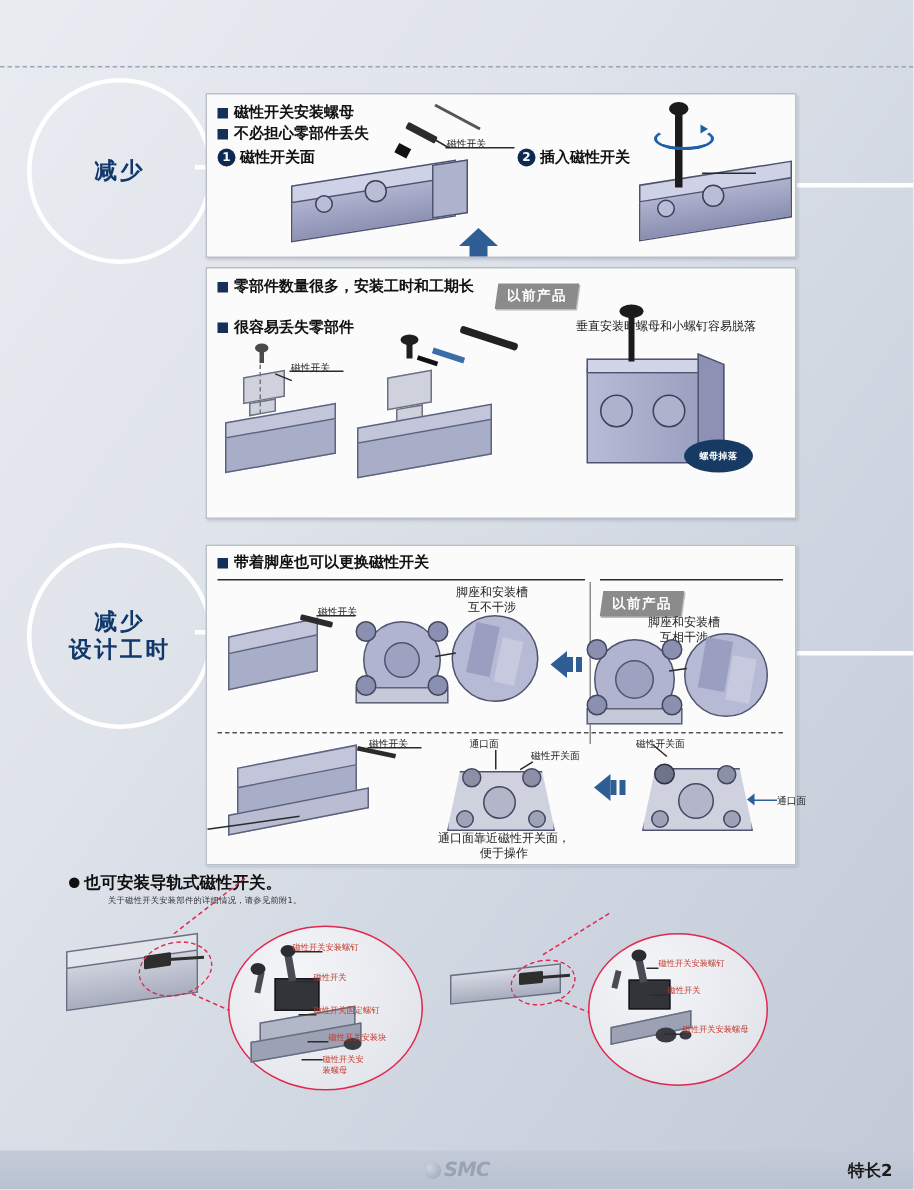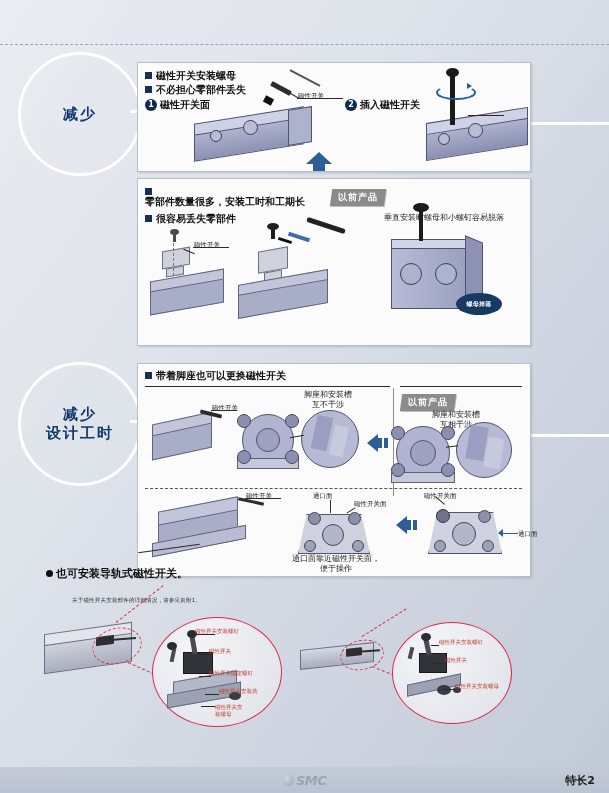--- a/index.html
+++ b/index.html
@@ -155,21 +155,21 @@
     </div>
   </div>
 
   <div>
     <div class="tri" style="left:306px;top:152px;border-left:13px solid transparent;border-right:13px solid transparent;border-bottom:12px solid #2e5e94;"></div>
     <div class="rect" style="left:313px;top:163px;width:12px;height:8px;background:#2e5e94;"></div>
   </div>
 
   <div class="panel" style="left:137px;top:178px;width:392px;height:166px;">
     <div class="panel-inner">
-      <div class="bullet" style="position:absolute;left:7px;top:6px;width:185px;flex-direction:column;">
+      <div class="bullet" style="position:absolute;left:7px;top:6px;width:185px;">
         <span class="sq"></span>
         <span>零部件数量很多，安装工时和工期长</span>
       </div>
       <div class="bullet" style="position:absolute;left:7px;top:33px;">
         <span class="sq"></span>
         <span>很容易丢失零部件</span>
       </div>
       <div style="position:absolute;left:193px;top:6px;">
         <div class="oldbadge"><span>以前产品</span></div>
       </div>
@@ -323,21 +323,21 @@
         <div class="ov" style="left:340px;top:146px;width:11px;height:11px;background:#8b90a6;border:1.2px solid #43485f;"></div>
         <div class="tinylabel" style="left:286px;top:128px;">磁性开关面</div>
         <div class="leader" style="left:296px;top:136px;width:12px;transform:rotate(40deg);"></div>
         <div class="tinylabel" style="left:380px;top:166px;">通口面</div>
         <div class="rect" style="left:364px;top:169px;width:16px;height:1.4px;background:#2b5f9e;"></div>
         <div class="tri" style="left:360px;top:165px;border-top:4px solid transparent;border-bottom:4px solid transparent;border-right:5px solid #2b5f9e;"></div>
       </div>
     </div>
   </div>
 
-  <div class="botttl" style="left:46px;top:566px;">
+  <div class="botttl" style="left:46px;top:581px;">
     <span class="dotmark"></span>
     <span>也可安装导轨式磁性开关。</span>
   </div>
   <div class="botnote" style="left:72px;top:597px;">关于磁性开关安装部件的详细情况，请参见前附1。</div>
 
   <div>
     <div class="rect" style="left:44px;top:634px;width:86px;height:32px;background:linear-gradient(180deg,#d6d9e2,#a8adbe);border:1px solid #6a7084;transform:skewY(-8deg);"></div>
     <div class="rect" style="left:44px;top:628px;width:86px;height:10px;background:#e3e5ec;border:1px solid #6a7084;transform:skewY(-8deg);"></div>
     <div class="dark" style="left:96px;top:636px;width:18px;height:9px;background:#2e2e2e;transform:skewY(-8deg);border-radius:1px;"></div>
     <div class="dark" style="left:110px;top:638px;width:26px;height:2px;background:#2e2e2e;transform:rotate(-4deg);"></div>

